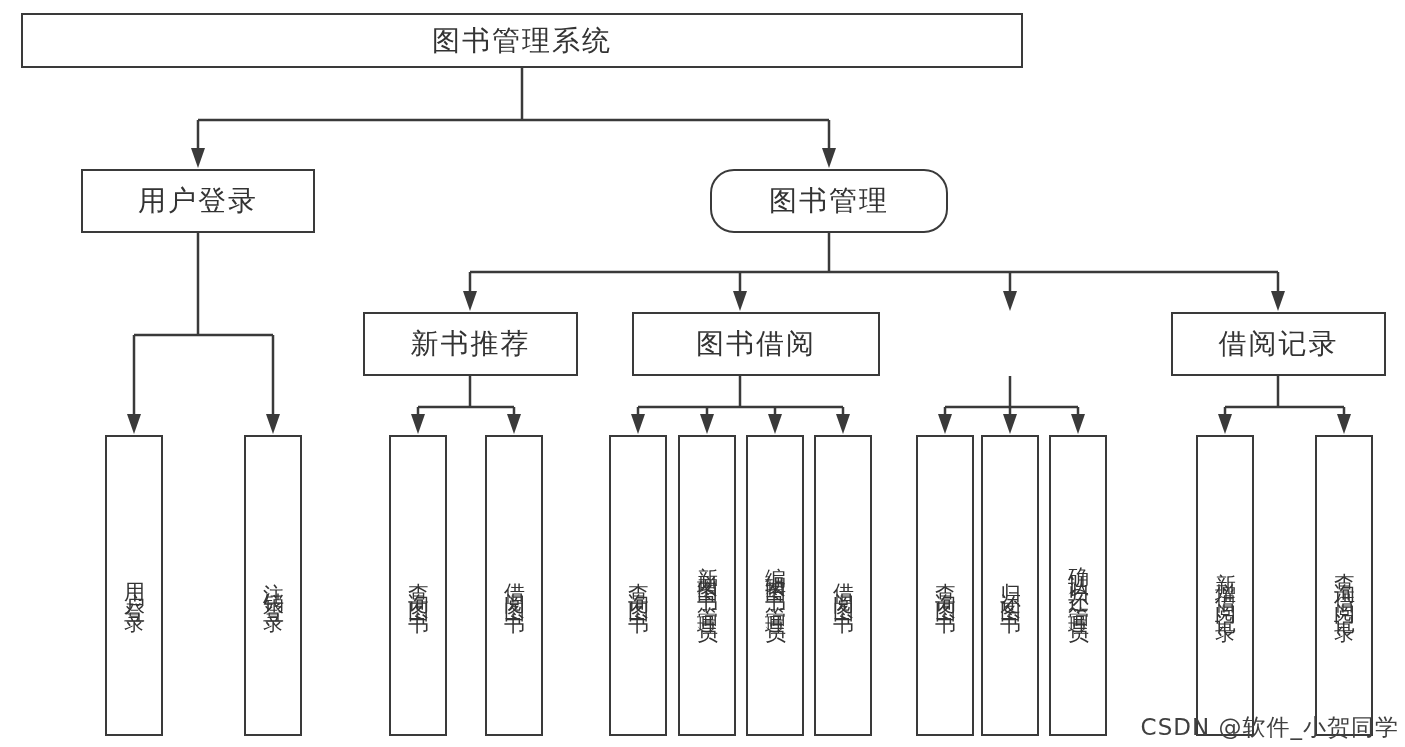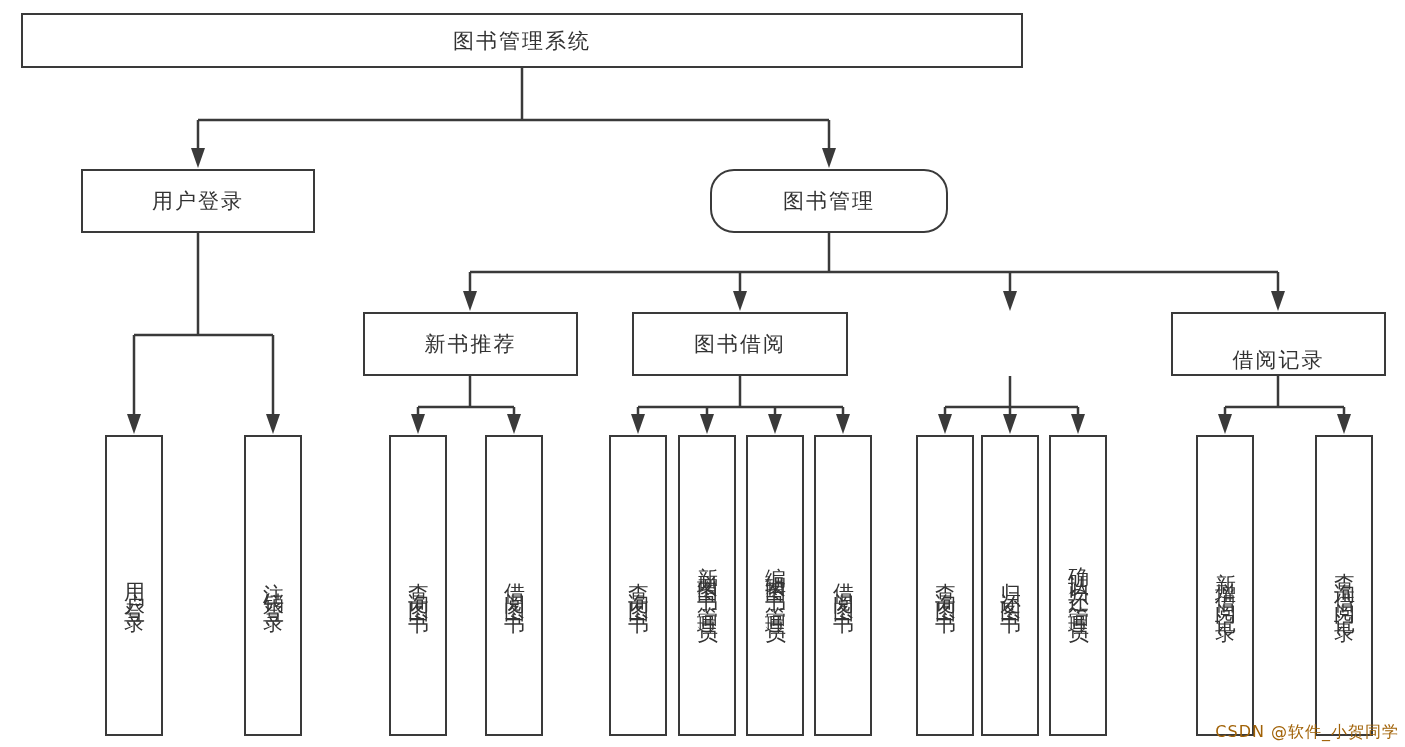--- a/index.html
+++ b/index.html
@@ -11,39 +11,39 @@
     color:#333333;
     overflow:hidden;
   }
   #wires{position:absolute;left:0;top:0;width:1405px;height:747px;}
   .node{
     position:absolute;
     box-sizing:border-box;
     border:2.5px solid #3a3a3a;
     background:#ffffff;
     display:flex;align-items:center;justify-content:center;
-    font-size:21px;
+    font-size:28px;
     letter-spacing:2px;
     white-space:nowrap;
   }
   .leaf{
     writing-mode:vertical-rl;
     text-orientation:upright;
     letter-spacing:10px;
     white-space:normal;
     line-height:1;
     font-size:21px;
   }
   .leaf.dense{letter-spacing:8px;}
   #watermark{
     position:absolute;
     right:6px;bottom:4px;
-    font-size:16px;
+    font-size:23px;
     letter-spacing:1px;
-    color:#a16207;
+    color:#404040;
     background:transparent;
   }
 </style>
 </head>
 <body>
 
 <div id="canvas">
 
   <svg id="wires" viewBox="0 0 1405 747" xmlns="http://www.w3.org/2000/svg">
     <g stroke="#3a3a3a" stroke-width="2.5" fill="none">
@@ -132,24 +132,24 @@
   <div class="node" style="left:81px;top:169px;width:234px;height:64px;">
     <span>用户登录</span>
   </div>
   <div class="node" style="left:710px;top:169px;width:238px;height:64px;border-radius:24px;">
     <span>图书管理</span>
   </div>
 
   <div class="node" style="left:363px;top:312px;width:215px;height:64px;">
     <span>新书推荐</span>
   </div>
-  <div class="node" style="left:632px;top:312px;width:216px;height:64px;">
+  <div class="node" style="left:632px;top:312px;width:248px;height:64px;">
     <span>图书借阅</span>
   </div>
-  <div class="node" style="left:1171px;top:312px;width:215px;height:64px;align-items:flex-end;">
+  <div class="node" style="left:1171px;top:312px;width:215px;height:64px;">
     <span>借阅记录</span>
   </div>
 
   <div class="node leaf" style="left:105px;top:435px;width:58px;height:301px;">用户登录</div>
   <div class="node leaf" style="left:244px;top:435px;width:58px;height:301px;">注销登录</div>
 
   <div class="node leaf" style="left:389px;top:435px;width:58px;height:301px;">查询图书</div>
   <div class="node leaf" style="left:485px;top:435px;width:58px;height:301px;">借阅图书</div>
 
   <div class="node leaf" style="left:609px;top:435px;width:58px;height:301px;">查询图书</div>

